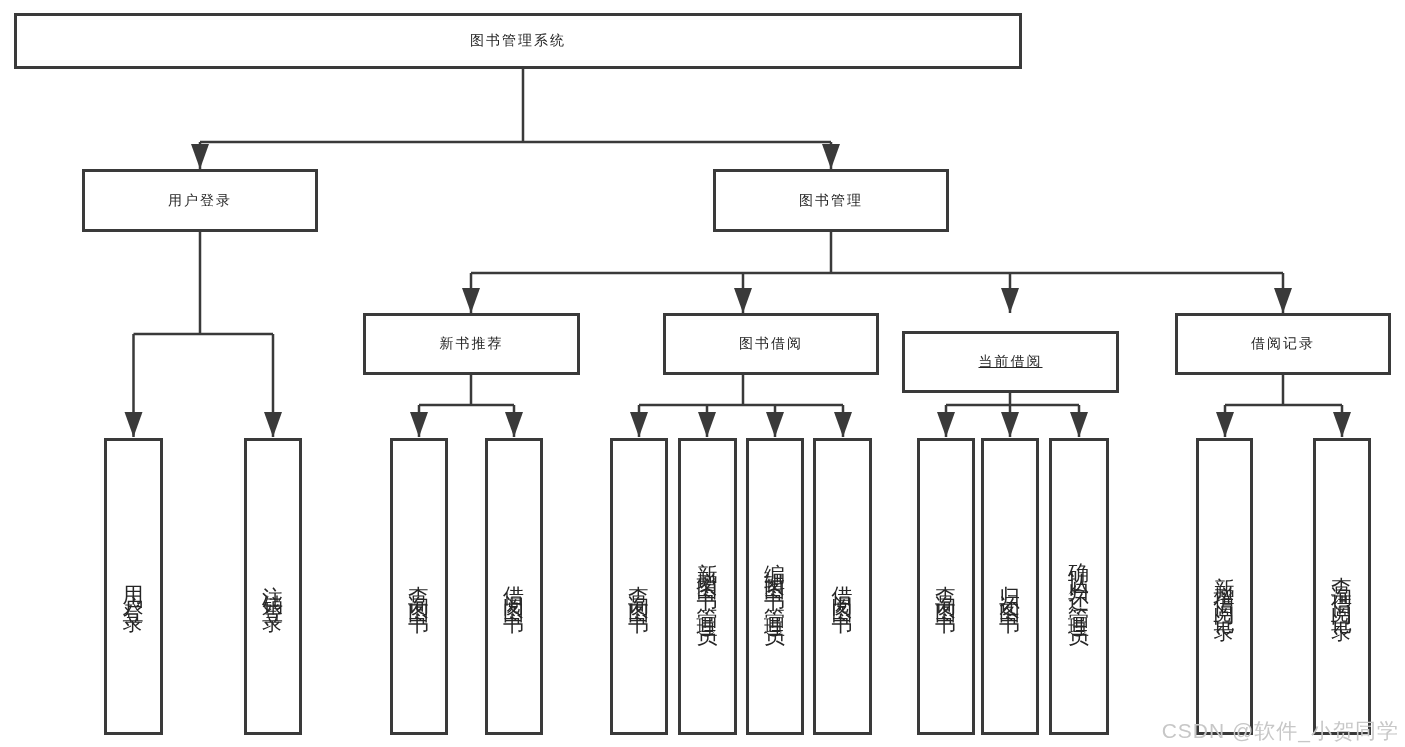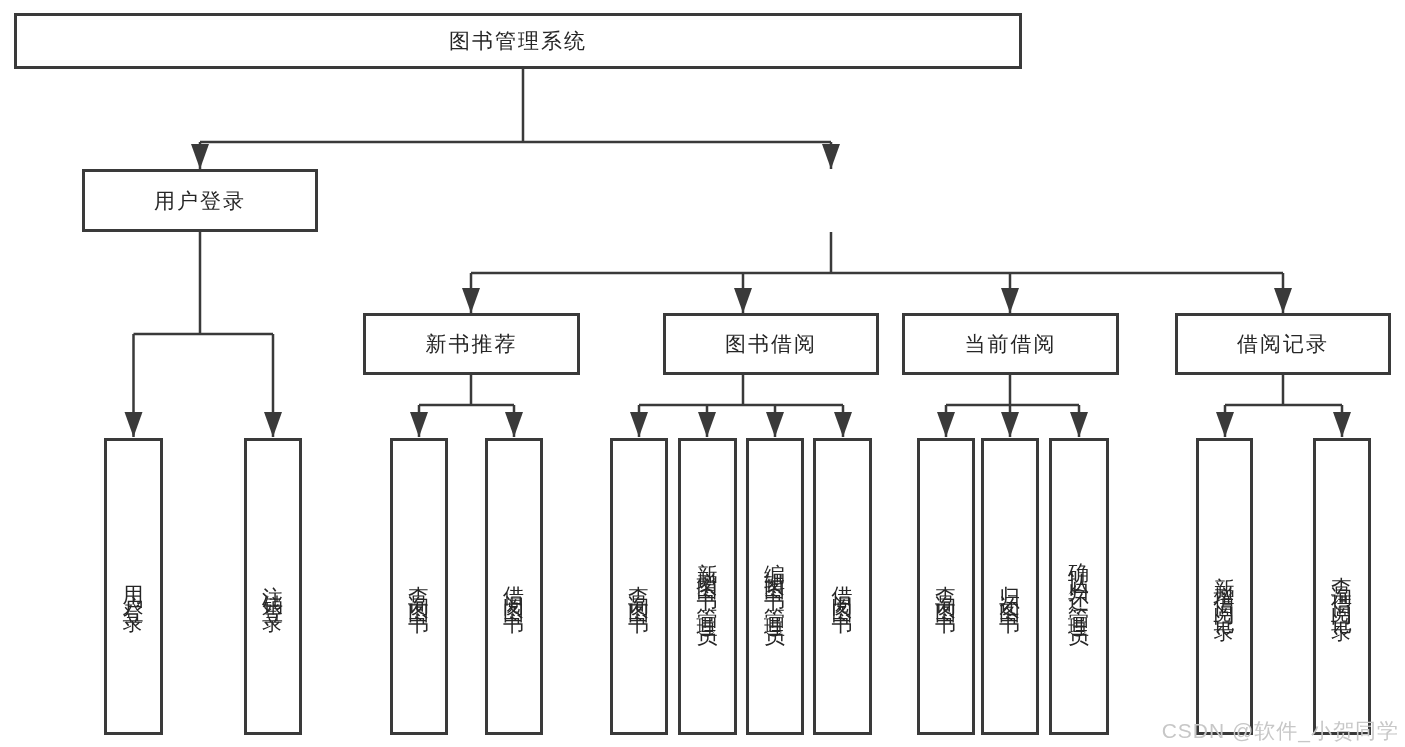--- a/index.html
+++ b/index.html
@@ -25,21 +25,21 @@
     position: absolute;
     box-sizing: border-box;
     background: #ffffff;
     border: 3px solid #3a3a3a;
     display: flex;
     align-items: center;
     justify-content: center;
     color: #262626;
   }
   .h-label {
-    font-size: 21px;
+    font-size: 14px;
     letter-spacing: 2px;
     white-space: nowrap;
     color: #262626;
   }
   .v-label {
     writing-mode: vertical-rl;
     text-orientation: mixed;
     font-size: 21px;
     letter-spacing: 9px;
     line-height: 1;
@@ -47,21 +47,21 @@
     color: #262626;
   }
   
   .n-root           { left: 14px;  top: 13px;  width: 1008px; height: 56px; }
   
   .n-user-login     { left: 82px;  top: 169px; width: 236px; height: 63px; }
   .n-book-mgmt      { left: 713px; top: 169px; width: 236px; height: 63px; }
   
   .n-new-book       { left: 363px; top: 313px; width: 217px; height: 62px; }
   .n-book-borrow    { left: 635px; top: 313px; width: 216px; height: 62px; margin-left: 28px; }
-  .n-current-borrow { left: 902px; top: 313px; width: 217px; height: 62px; }
+  .n-current-borrow { left: 902px; top: 331px; width: 217px; height: 62px; text-decoration: underline; }
   .n-borrow-records { left: 1175px; top: 313px; width: 216px; height: 62px; }
   
   .leaf { top: 438px; height: 297px; }
   .l-1  { left: 104px;  width: 59px; }
   .l-2  { left: 244px;  width: 58px; }
   .l-3  { left: 390px;  width: 58px; }
   .l-4  { left: 485px;  width: 58px; }
   .l-5  { left: 610px;  width: 58px; }
   .l-6  { left: 678px;  width: 59px; }
   .l-7  { left: 746px;  width: 58px; }
@@ -149,20 +149,23 @@
     <use href="#ah" x="1342" y="437"></use>
   </svg>
 
   <div class="box n-root">
     <span class="h-label">图书管理系统</span>
   </div>
 
   <div class="box n-user-login">
     <span class="h-label">用户登录</span>
   </div>
+  <div class="box n-book-mgmt">
+    <span class="h-label">图书管理</span>
+  </div>
 
   <div class="box n-new-book">
     <span class="h-label">新书推荐</span>
   </div>
   <div class="box n-book-borrow">
     <span class="h-label">图书借阅</span>
   </div>
   <div class="box n-current-borrow">
     <span class="h-label">当前借阅</span>
   </div>

